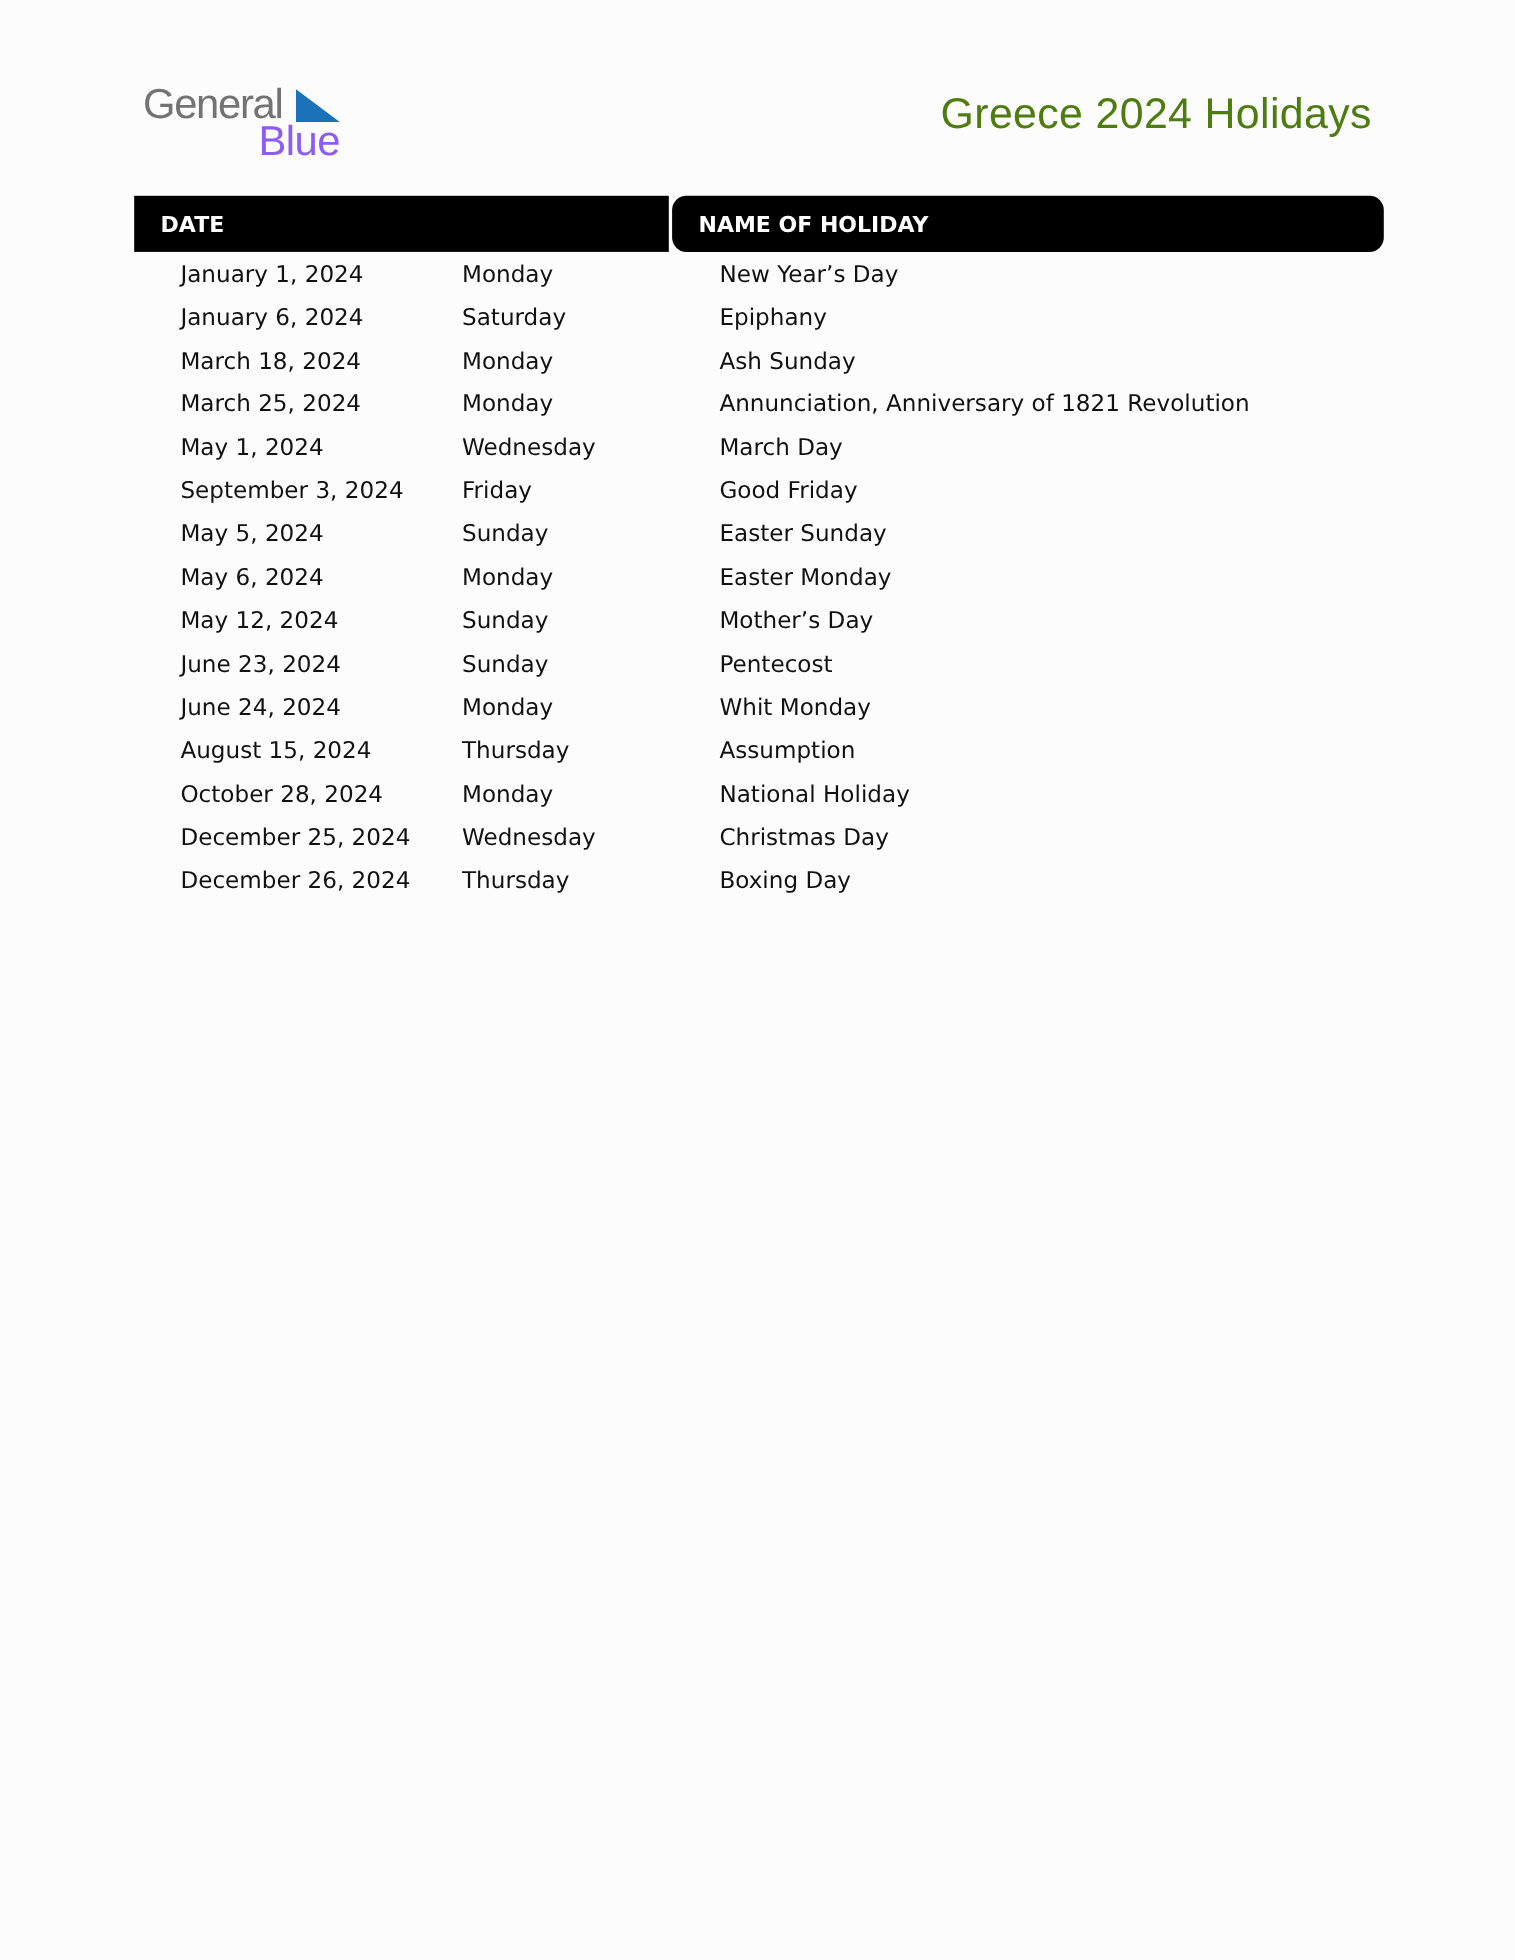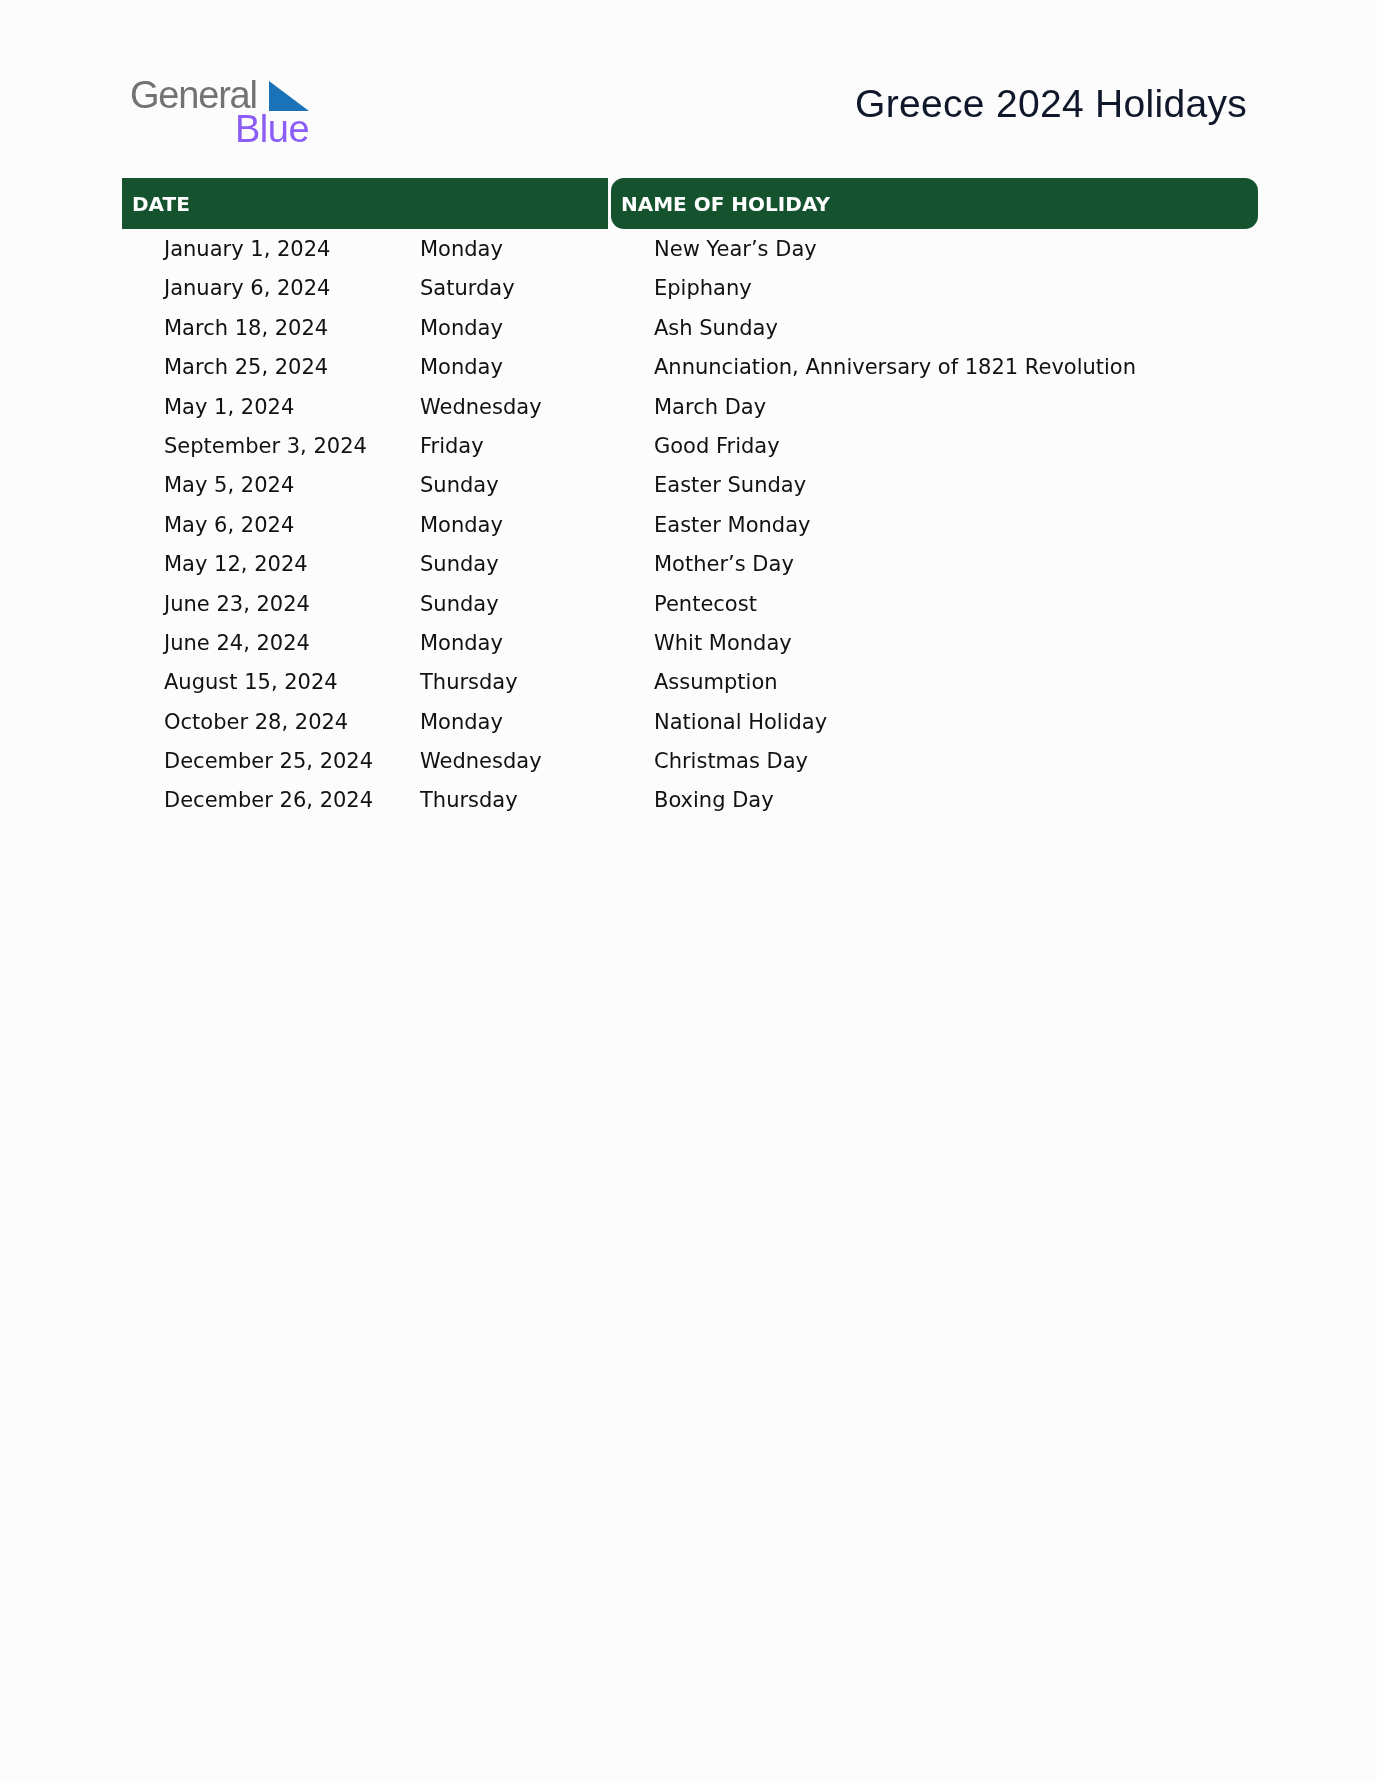--- a/index.html
+++ b/index.html
@@ -18,34 +18,34 @@
       font-family: "Liberation Sans", sans-serif;
     }
     .logo .blue {
       position: absolute; left: 105px; top: 38px;
       font-size: 38px; letter-spacing: -0.5px; color: #8b5cf6; line-height: 1;
       font-family: "Liberation Sans", sans-serif;
     }
     .logo .tri { position: absolute; left: 139px; top: 9px; }
     .title {
       position: absolute; right: 130px; top: 84px;
-      font-size: 39px; color: #0f172a; line-height: 1;
+      font-size: 39px; color: #4d7c0f; line-height: 1;
       font-family: "Liberation Sans", sans-serif;
       letter-spacing: 0.3px;
     }
     .thead {
       position: absolute; top: 178px; left: 122px; height: 51px;
       width: 1136px;
     }
     .th {
       position: absolute; top: 0; height: 51px;
-      background: #14532d; color: #fff;
+      background: #000000; color: #fff;
       font-weight: bold; font-size: 20px;
       display: flex; align-items: center;
-      box-sizing: border-box; padding-left: 10px;
+      box-sizing: border-box; padding-left: 24px;
       font-family: "DejaVu Sans", sans-serif;
     }
     .th.date { left: 0; width: 486px; }
     .th.name { left: 489px; width: 647px; border-radius: 13px; }
     .rows { position: absolute; top: 232px; left: 0; width: 100%; margin-left: 32px; }
     .row { position: relative; height: 39.4px; }
     .cell {
       position: absolute; top: 0; height: 39.4px; line-height: 34px;
       font-size: 21px; color: #111; white-space: nowrap;
       font-family: "DejaVu Sans", sans-serif;

